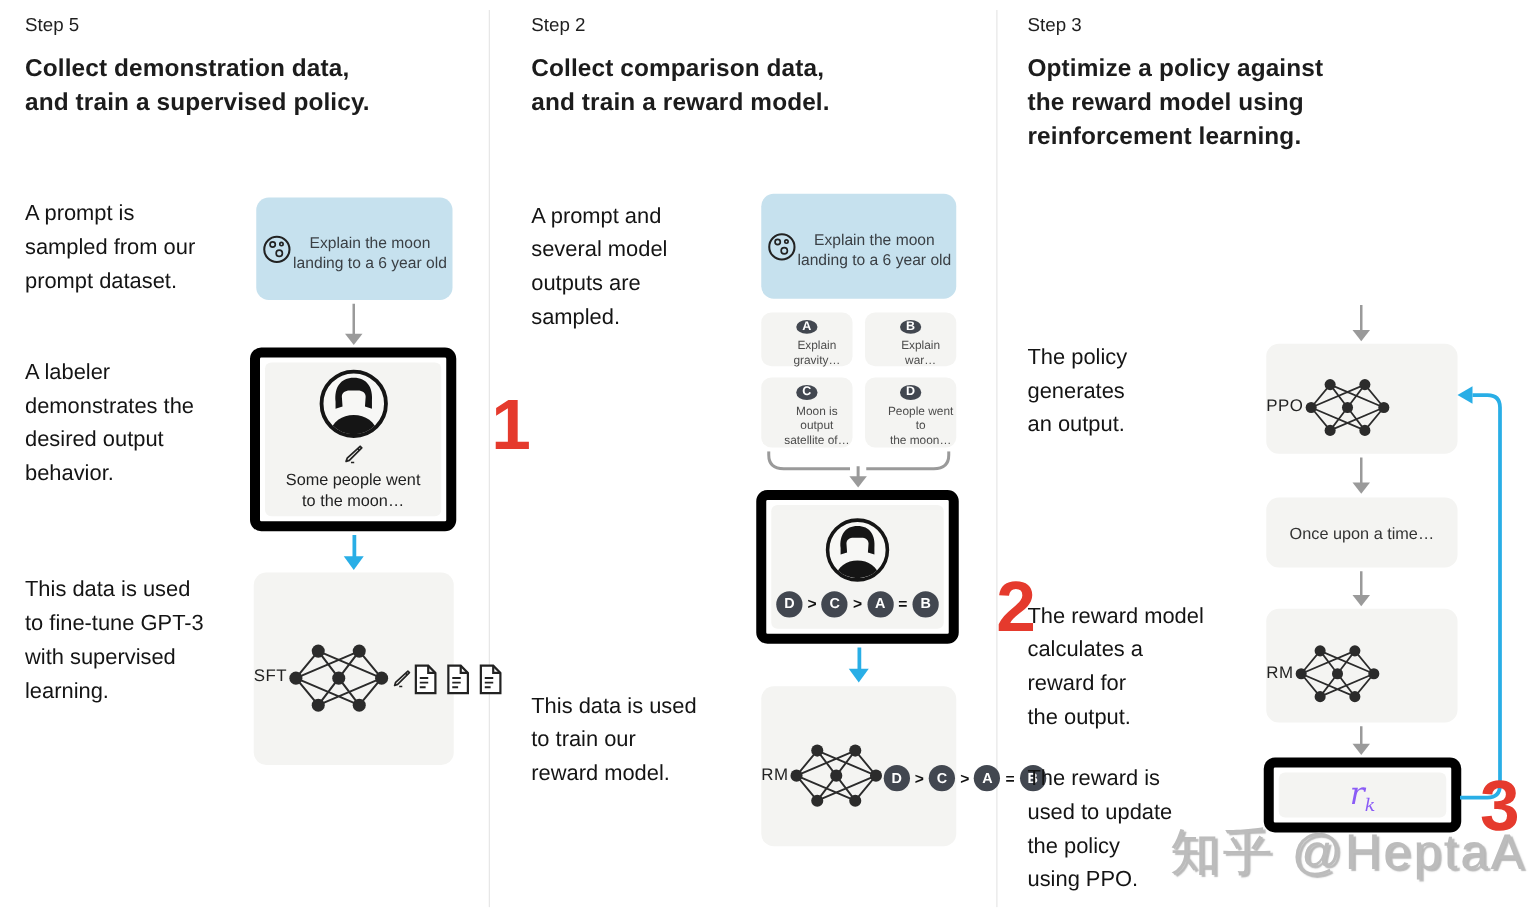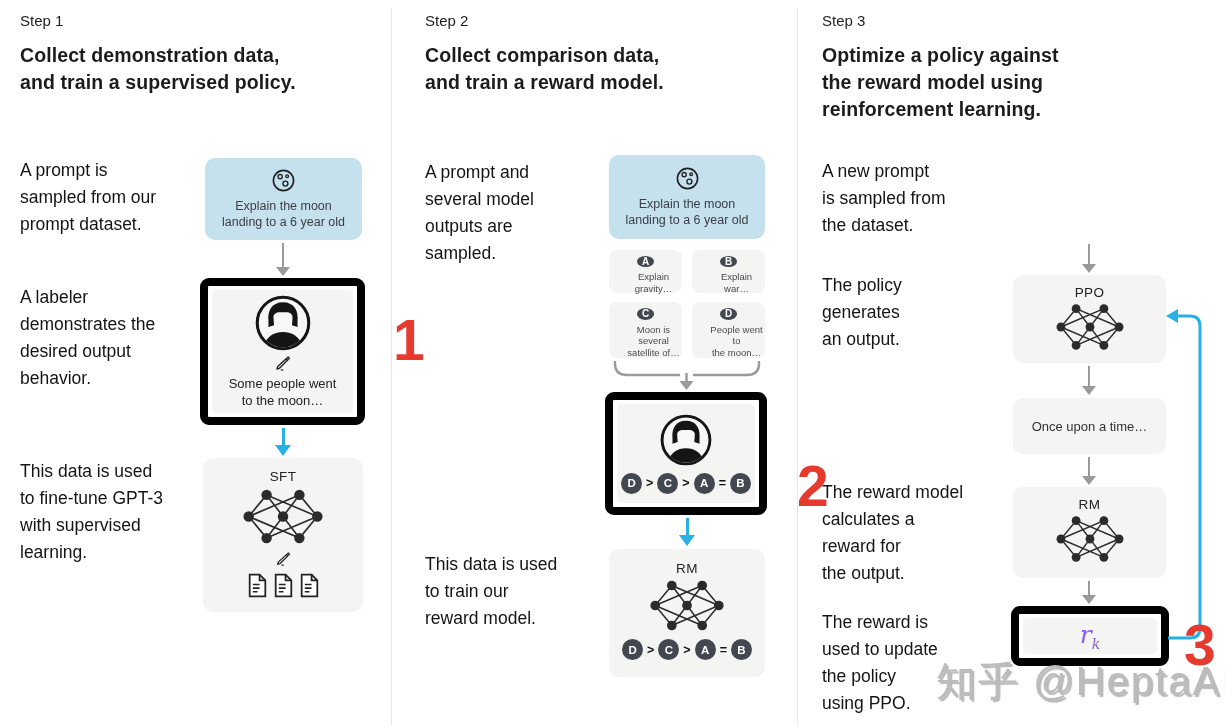--- a/index.html
+++ b/index.html
@@ -7,21 +7,21 @@
   .stage {
     position:relative; width:1225px; height:726px; background:#ffffff;
     font-family:"Liberation Sans", sans-serif; color:#1c1c1c; overflow:hidden;
   }
   .divider { position:absolute; top:8px; bottom:0; width:1px; background:#e7e7e7; }
 
   .step-label { position:absolute; font-size:15px; color:#1f1f1f; white-space:pre-line; }
   .step-title { position:absolute; font-size:19.5px; font-weight:700; line-height:27px; white-space:pre-line; letter-spacing:0.1px; }
   .caption   { position:absolute; font-size:17.5px; line-height:27px; white-space:pre-line; color:#141414; }
 
-  .box { position:absolute; border-radius:10px; display:flex; flex-direction:column; align-items:center; justify-content:center; text-align:center; }
+  .box { position:absolute; border-radius:10px; display:flex; flex-direction:row; align-items:center; justify-content:center; text-align:center; }
   .box-blue { background:#c6e1ee; }
   .box-gray { background:#f4f4f2; }
   .box-text { font-size:12.5px; line-height:16px; color:#3a3f44; white-space:pre-line; margin-top:5px; }
   .model-label { font-size:13.5px; color:#232323; letter-spacing:0.4px; }
 
   .red-frame { position:absolute; border:8px solid #000000; border-radius:9px; background:#ffffff; padding:4px; }
   .red-frame .panel { width:100%; height:100%; background:#f4f4f2; border-radius:5px;
     display:flex; flex-direction:column; align-items:center; justify-content:center; text-align:center; }
   .hand-text { font-size:13px; line-height:17px; color:#222; white-space:pre-line; }
 
@@ -53,21 +53,21 @@
   svg { display:block; }
 </style>
 </head>
 <body>
 
 <div class="stage">
 
   <div class="divider" style="left:391px;"></div>
   <div class="divider" style="left:797px;"></div>
 
-  <div class="step-label" style="left:20px; top:12px;">Step 1</div>
+  <div class="step-label" style="left:20px; top:12px;">Step 5</div>
   <div class="step-title" style="left:20px; top:42px;">Collect demonstration data,
 and train a supervised policy.</div>
 
   <div class="caption" style="left:20px; top:157px;">A prompt is
 sampled from our
 prompt dataset.</div>
   <div class="caption" style="left:20px; top:284px;">A labeler
 demonstrates the
 desired output
 behavior.</div>
@@ -218,21 +218,21 @@
   <div class="out-box" style="left:609px; top:250px; width:73px; height:43px;">
     <span class="badge sm">A</span>
     <div class="out-caption">Explain gravity…</div>
   </div>
   <div class="out-box" style="left:692px; top:250px; width:73px; height:43px;">
     <span class="badge sm">B</span>
     <div class="out-caption">Explain war…</div>
   </div>
   <div class="out-box" style="left:609px; top:302px; width:73px; height:56px;">
     <span class="badge sm">C</span>
-    <div class="out-caption">Moon is several
+    <div class="out-caption">Moon is output
 satellite of…</div>
   </div>
   <div class="out-box" style="left:692px; top:302px; width:73px; height:56px;">
     <span class="badge sm">D</span>
     <div class="out-caption">People went to
 the moon…</div>
   </div>
 
   <span style="position:absolute; left:609px; top:361px;">
     <svg width="156" height="30" viewBox="0 0 156 30">
@@ -306,23 +306,20 @@
       <span class="rank-op">=</span>
       <span class="badge md">B</span>
     </div>
   </div>
 
   <div class="step-label" style="left:822px; top:12px;">Step 3</div>
   <div class="step-title" style="left:822px; top:42px;">Optimize a policy against
 the reward model using
 reinforcement learning.</div>
 
-  <div class="caption" style="left:822px; top:158px;">A new prompt
-is sampled from
-the dataset.</div>
   <div class="caption" style="left:822px; top:272px;">The policy
 generates
 an output.</div>
   <div class="caption" style="left:822px; top:479px;">The reward model
 calculates a
 reward for
 the output.</div>
   <div class="caption" style="left:822px; top:609px;">The reward is
 used to update
 the policy

